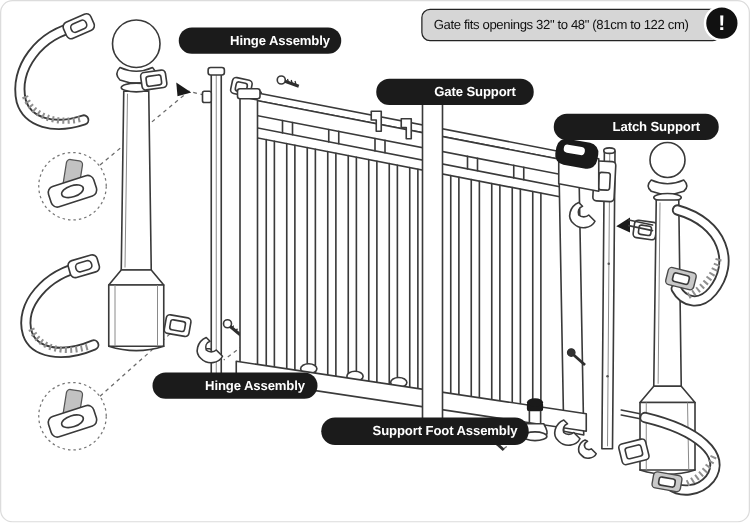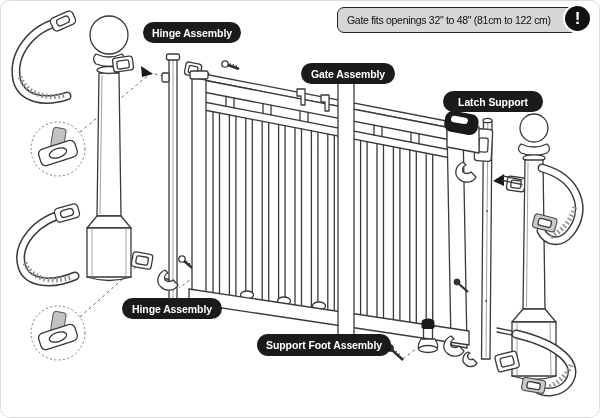--- a/index.html
+++ b/index.html
@@ -16,21 +16,21 @@
   .bo{fill:none;stroke:#3a3a3a;stroke-width:9;stroke-linecap:round;}
   .bi{fill:none;stroke:#fff;stroke-width:6;stroke-linecap:round;}
   .rib{fill:none;stroke:#8f8f8f;stroke-width:5;stroke-dasharray:1.6 2.6;}
   .dk{fill:#1a1a1a;stroke:none;}
   .gr{fill:#c9c9c9;stroke:#4a4a4a;stroke-width:1.1;}
   .grl{fill:#c2c2c2;stroke:#555;stroke-width:1;}
   .scr{stroke:#2e2e2e;}
 
   .pill{position:absolute;background:#1b1b1b;color:#fff;border-radius:12px;
         display:flex;align-items:center;justify-content:center;
-        font-size:10.5px;font-weight:bold;white-space:nowrap;letter-spacing:-.1px;}
+        font-size:10.5px;font-weight:bold;white-space:nowrap;letter-spacing:-.1px;padding-left:32px;}
   #pill-hinge-top{left:142px;top:21px;width:98px;height:21px;}
   #pill-gate{left:300px;top:62px;width:94px;height:21px;}
   #pill-latch{left:442px;top:90px;width:100px;height:21px;}
   #pill-hinge-bottom{left:121px;top:297px;width:100px;height:21px;}
   #pill-support{left:256px;top:333px;width:134px;height:22px;}
 
   .info{position:absolute;left:336px;top:6px;width:240px;height:26px;background:#d6d6d6;
         border:1.5px solid #232323;border-radius:7px;box-sizing:border-box;
         display:flex;align-items:center;padding-left:9px;font-size:10.5px;
         letter-spacing:-.3px;color:#111;white-space:nowrap;}
@@ -258,18 +258,18 @@
   </svg>
 
   <div class="info">
     <span>Gate fits openings 32" to 48" (81cm to 122 cm)</span>
   </div>
   <div class="alert">
     <span>!</span>
   </div>
 
   <div class="pill" id="pill-hinge-top">Hinge Assembly</div>
-  <div class="pill" id="pill-gate">Gate Assembly</div>
+  <div class="pill" id="pill-gate">Gate Support</div>
   <div class="pill" id="pill-latch">Latch Support</div>
   <div class="pill" id="pill-hinge-bottom">Hinge Assembly</div>
   <div class="pill" id="pill-support">Support Foot Assembly</div>
 
 </div>
 
 </body></html>

